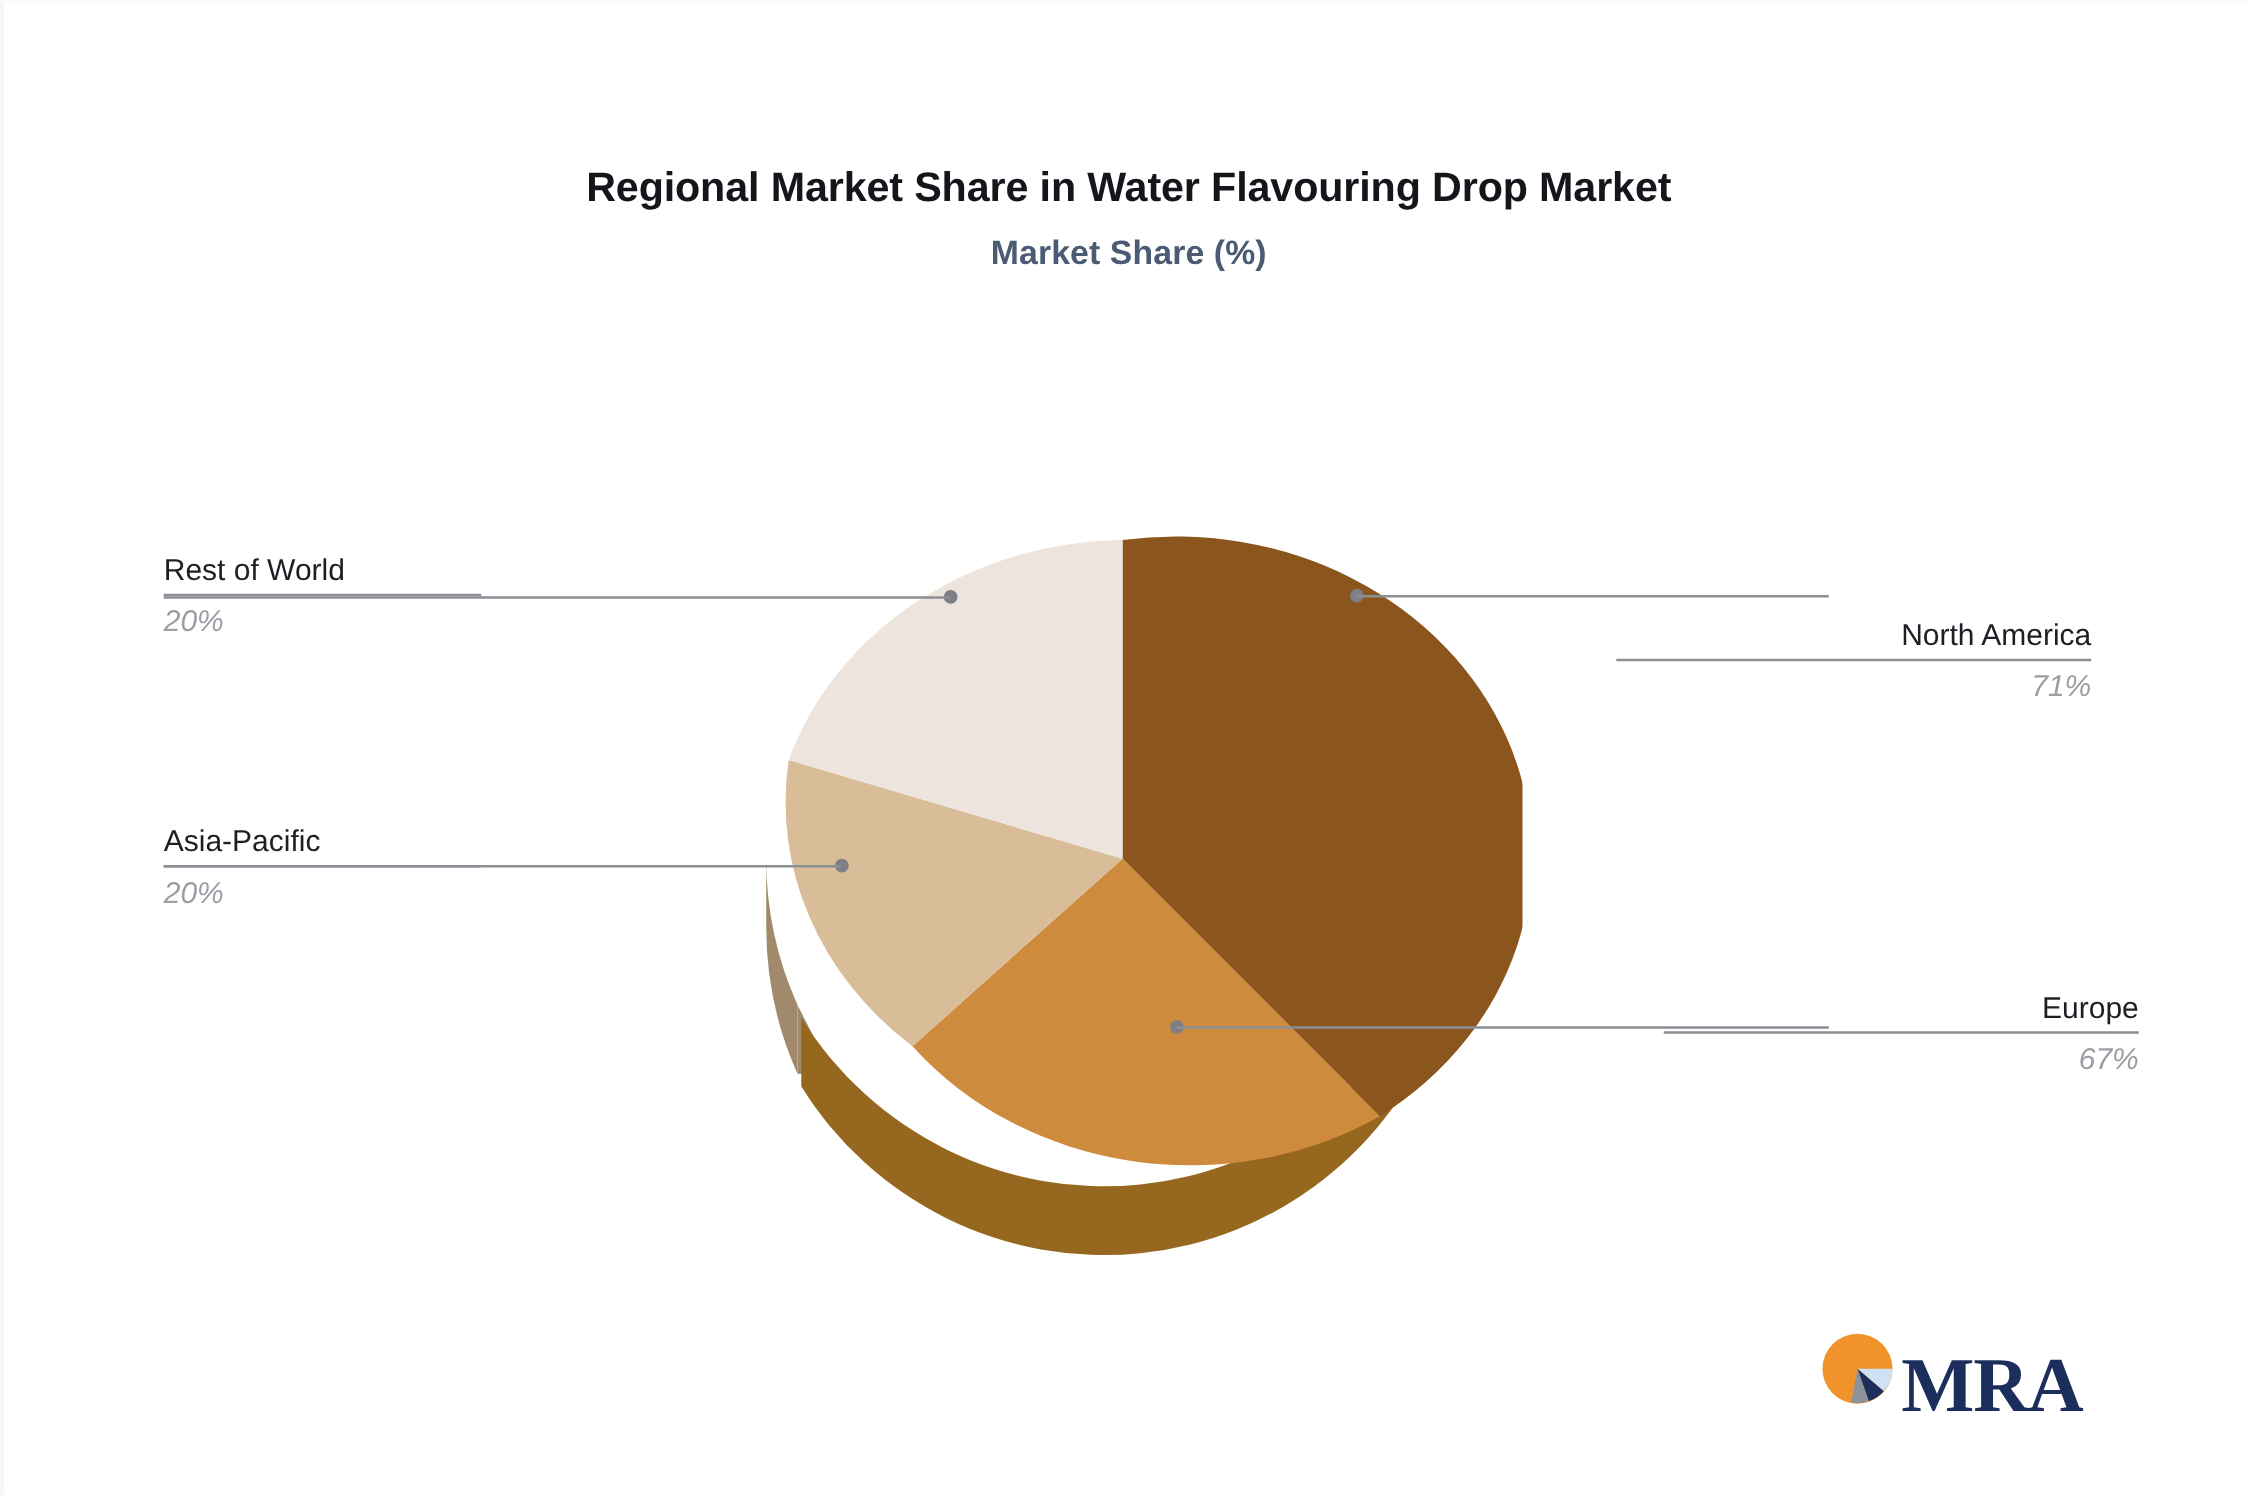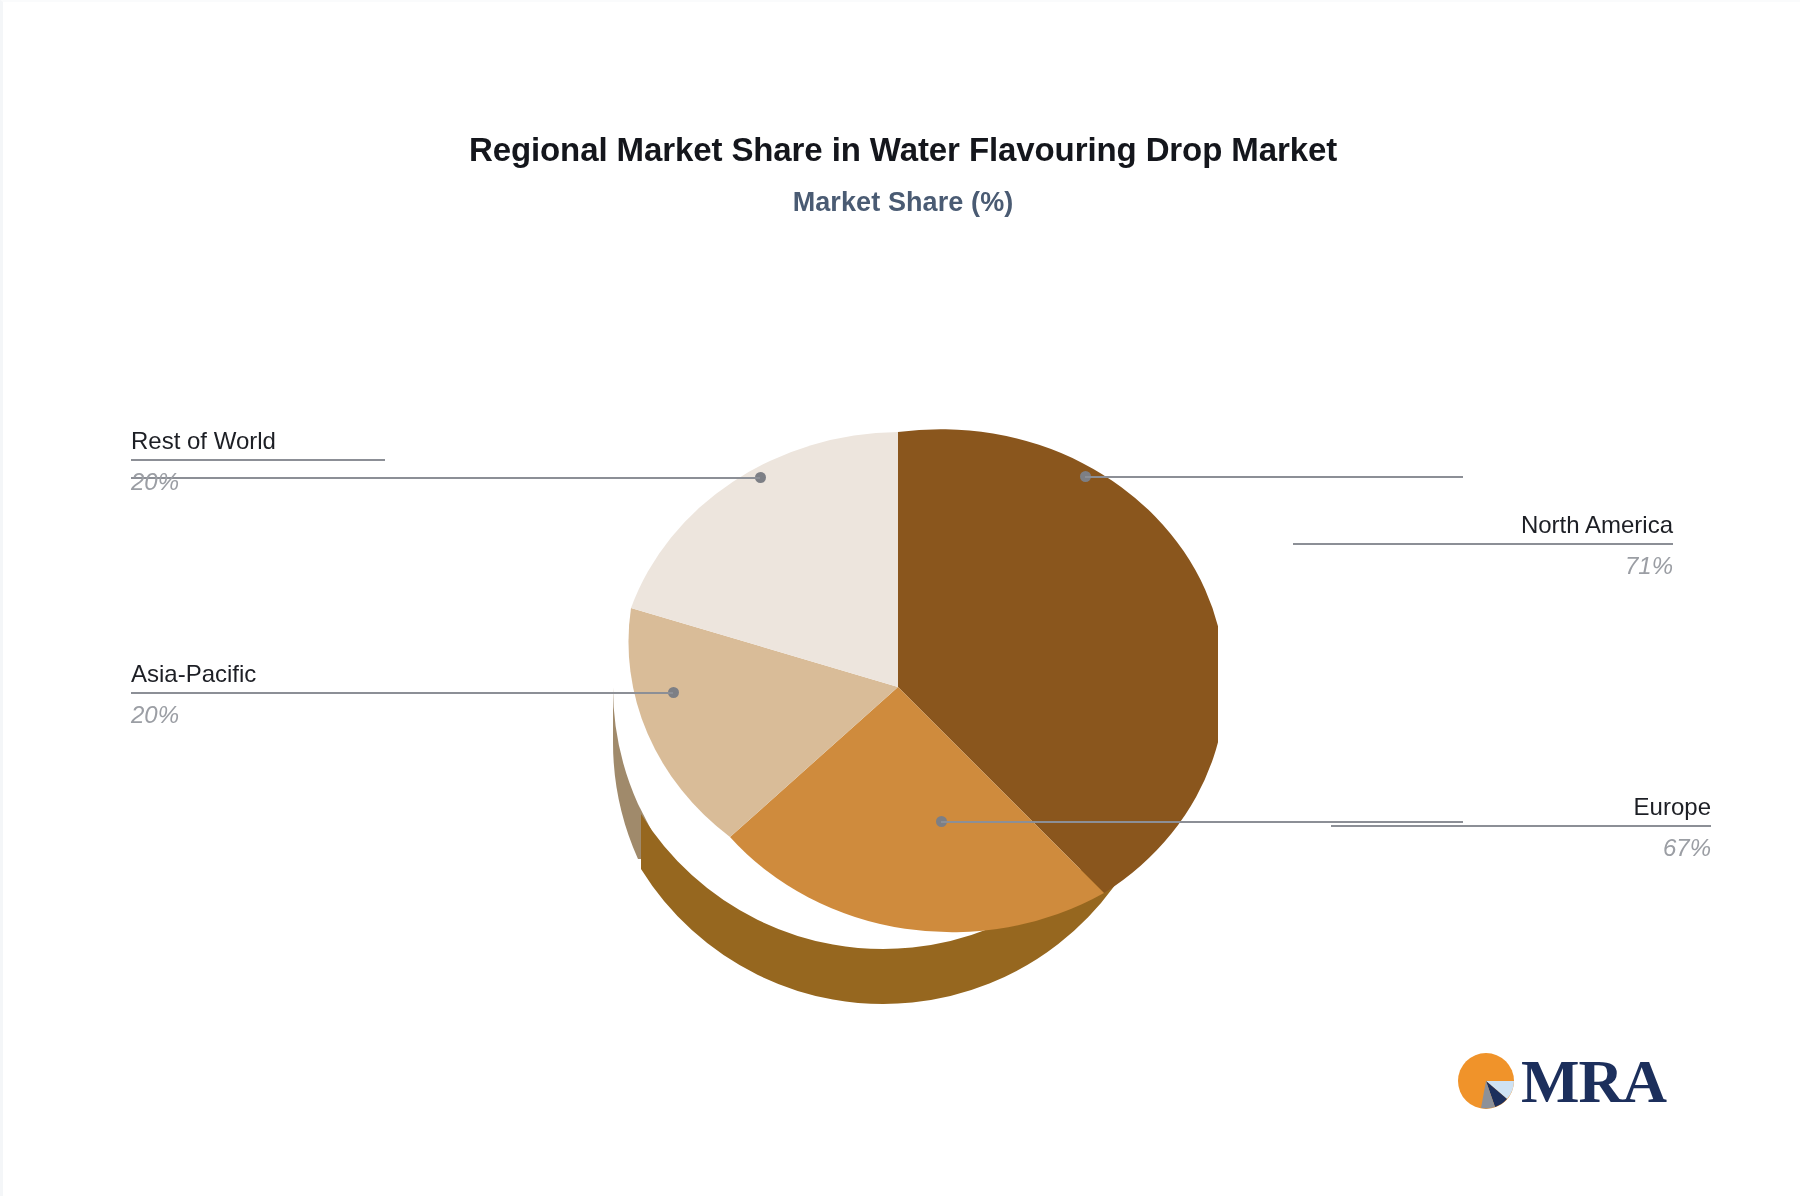--- a/index.html
+++ b/index.html
@@ -103,20 +103,21 @@
     align-items: center;
     gap: 4px;
   }
   #logo-text {
     font-family: "Liberation Serif", serif;
     font-size: 62px;
     font-weight: bold;
     color: #1c2f5c;
     letter-spacing: -1px;
     line-height: 1;
+    margin-top: 28px;
   }
 </style>
 </head>
 <body>
 
 <div id="chart-root">
 
   <div id="title-block">
     <div id="chart-title">Regional Market Share in Water Flavouring Drop Market</div>
     <div id="chart-subtitle">Market Share (%)</div>
@@ -159,33 +160,33 @@
 
   <div class="leader-dot" style="left:933px; top:814px;"></div>
   <div class="leader-line" style="left:938px; top:819px; width:522px;"></div>
 
   <div class="leader-dot" style="left:665px; top:685px;"></div>
   <div class="leader-line" style="left:128px; top:690px; width:542px;"></div>
 
   <div class="leader-dot" style="left:752px; top:470px;"></div>
   <div class="leader-line" style="left:128px; top:475px; width:629px;"></div>
 
-  <div class="callout left" style="left:128px; top:424px; width:254px;">
+  <div class="callout left" style="left:128px; top:440px; width:254px;">
     <div class="cname">Rest of World</div>
     <div class="crule"></div>
     <div class="cvalue">20%</div>
   </div>
 
   <div class="callout left" style="left:128px; top:657px; width:254px;">
     <div class="cname">Asia-Pacific</div>
     <div class="crule"></div>
     <div class="cvalue">20%</div>
   </div>
 
-  <div class="callout right" style="left:1290px; top:508px; width:380px;">
+  <div class="callout right" style="left:1290px; top:492px; width:380px;">
     <div class="cname">North America</div>
     <div class="crule"></div>
     <div class="cvalue">71%</div>
   </div>
 
   <div class="callout right" style="left:1328px; top:790px; width:380px;">
     <div class="cname">Europe</div>
     <div class="crule"></div>
     <div class="cvalue">67%</div>
   </div>

